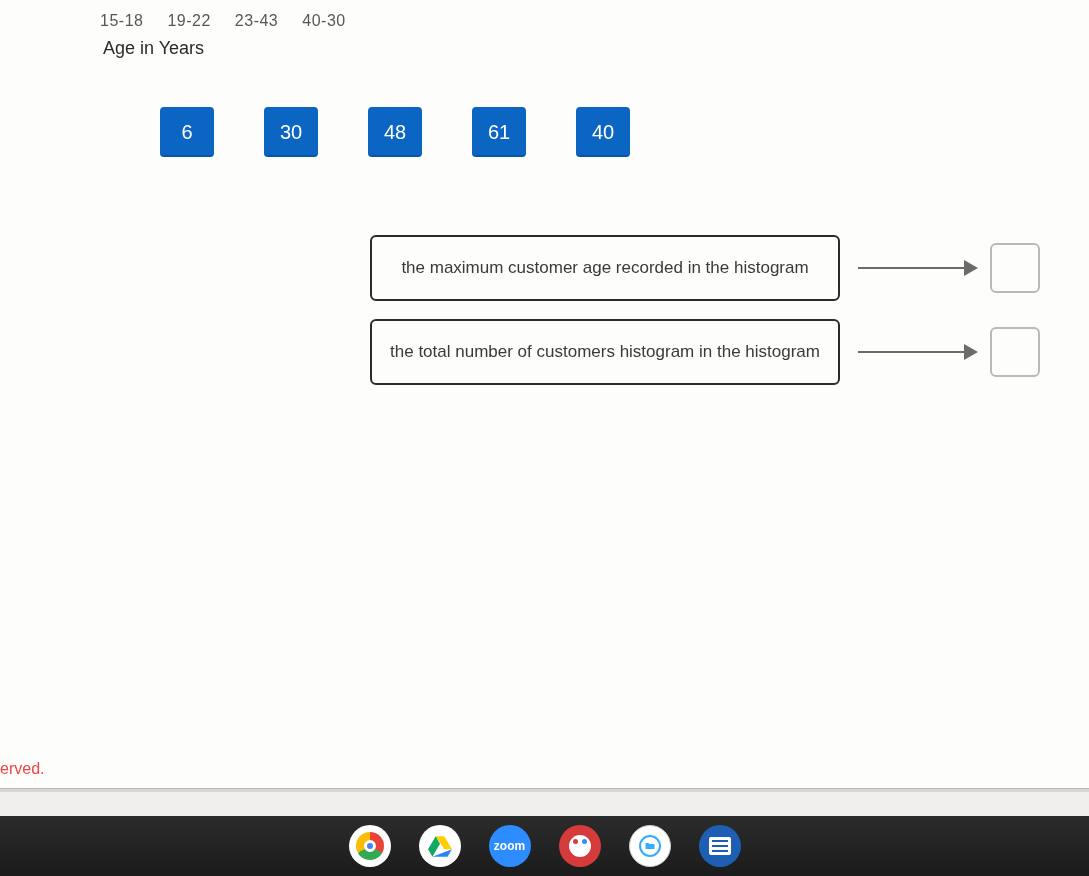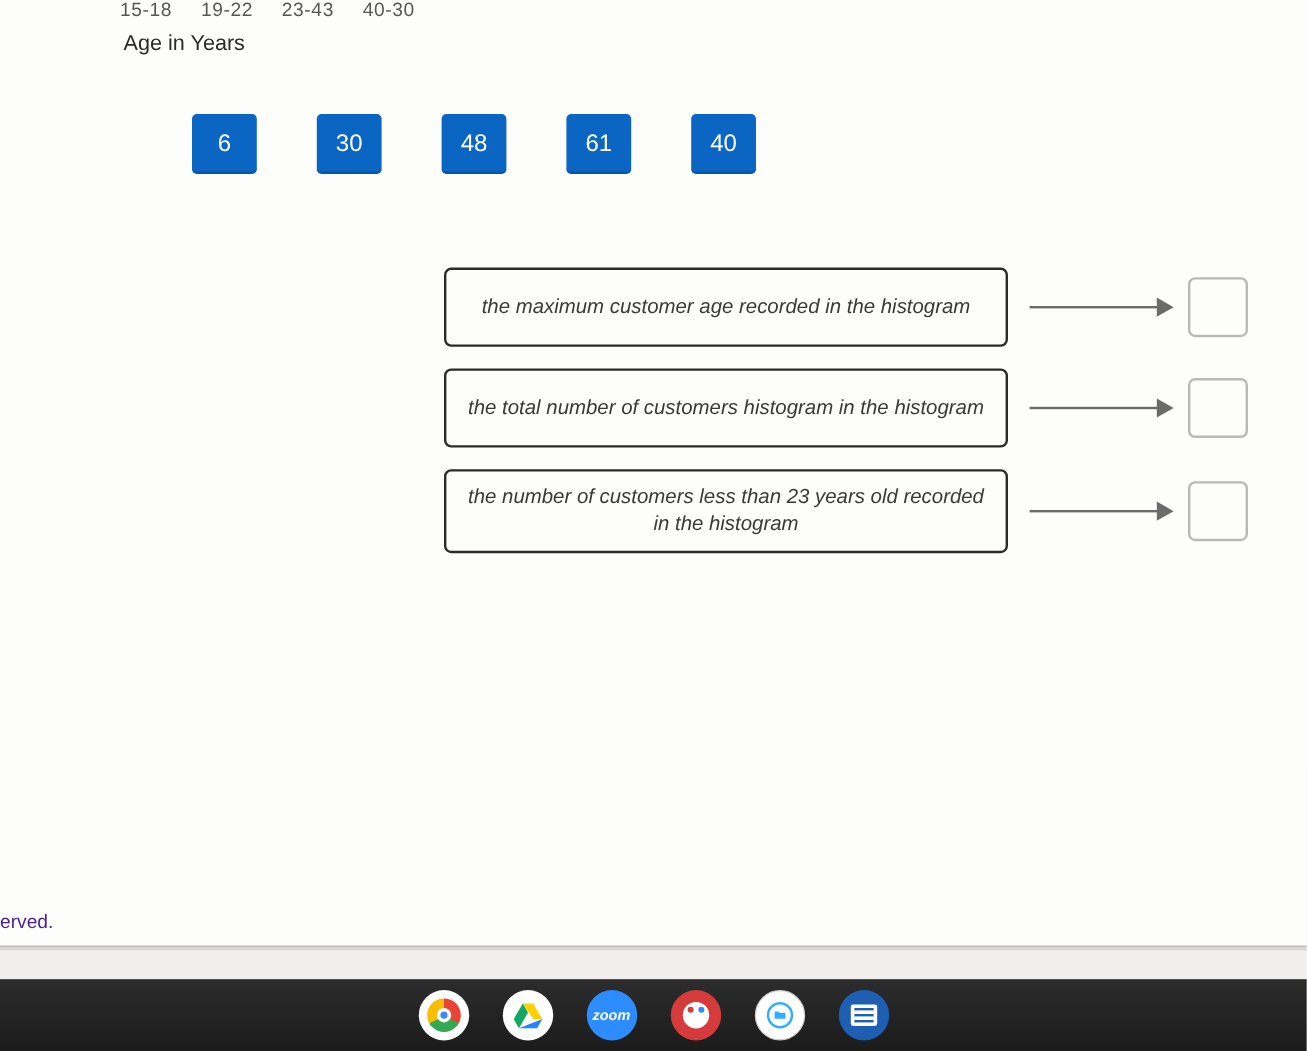--- a/index.html
+++ b/index.html
@@ -8,21 +8,21 @@
     background: #f0efed;
     width: 1089px;
     height: 876px;
     position: relative;
     overflow: hidden;
   }
   .content-area {
     background: #fdfdfb;
     width: 100%;
     height: 790px;
-    padding-top: 0;
+    padding-top: 12px;
     position: relative;
   }
   .axis-row {
     display: flex;
     gap: 24px;
     margin-left: 100px;
     font-size: 16px;
     color: #3a3a3a;
   }
   .axis-row span { opacity: 0.85; letter-spacing: 0.5px;}
@@ -54,21 +54,20 @@
   .match-area {
     margin-top: 78px;
     margin-left: 370px;
     display: flex;
     flex-direction: column;
     gap: 18px;
   }
   .match-row {
     display: flex;
     align-items: center;
-    font-style: italic;
   }
   .prompt-box {
     width: 470px;
     min-height: 66px;
     border: 2px solid #2b2b2b;
     border-radius: 6px;
     display: flex;
     align-items: center;
     justify-content: center;
     text-align: center;
@@ -107,34 +106,33 @@
     height: 50px;
     border: 2px solid #b9b9b7;
     border-radius: 6px;
     background: #fdfdfb;
   }
   .footer-text {
     position: absolute;
     left: 0;
     top: 760px;
     font-size: 16px;
-    color: #4c1d95;
+    color: #ef4444;
   }
   .taskbar {
     position: absolute;
     bottom: 0;
     left: 0;
     width: 100%;
     height: 60px;
     background: linear-gradient(#2c2c2c,#1b1b1b);
     display: flex;
     align-items: center;
     justify-content: center;
     gap: 28px;
-    font-style: italic;
   }
   .tb-icon {
     width: 42px;
     height: 42px;
     border-radius: 50%;
     display: flex;
     align-items: center;
     justify-content: center;
     font-size: 11px;
     color: #fff;
@@ -210,28 +208,20 @@
 
     <div class="match-row">
       <div class="prompt-box">the total number of customers histogram in the histogram</div>
       <div class="arrow">
         <div class="arrow-line"></div>
           <div class="arrow-head"></div>
       </div>
       <div class="drop-box"></div>
     </div>
 
-    <div class="match-row">
-      <div class="prompt-box">the number of customers less than 23 years old recorded in the histogram</div>
-      <div class="arrow">
-        <div class="arrow-line"></div>
-          <div class="arrow-head"></div>
-      </div>
-      <div class="drop-box"></div>
-    </div>
 
   </div>
 
   <div class="footer-text">erved.</div>
 </div>
 
 <div class="divider"></div>
 
 <div class="taskbar">
   <div class="tb-icon chrome">

